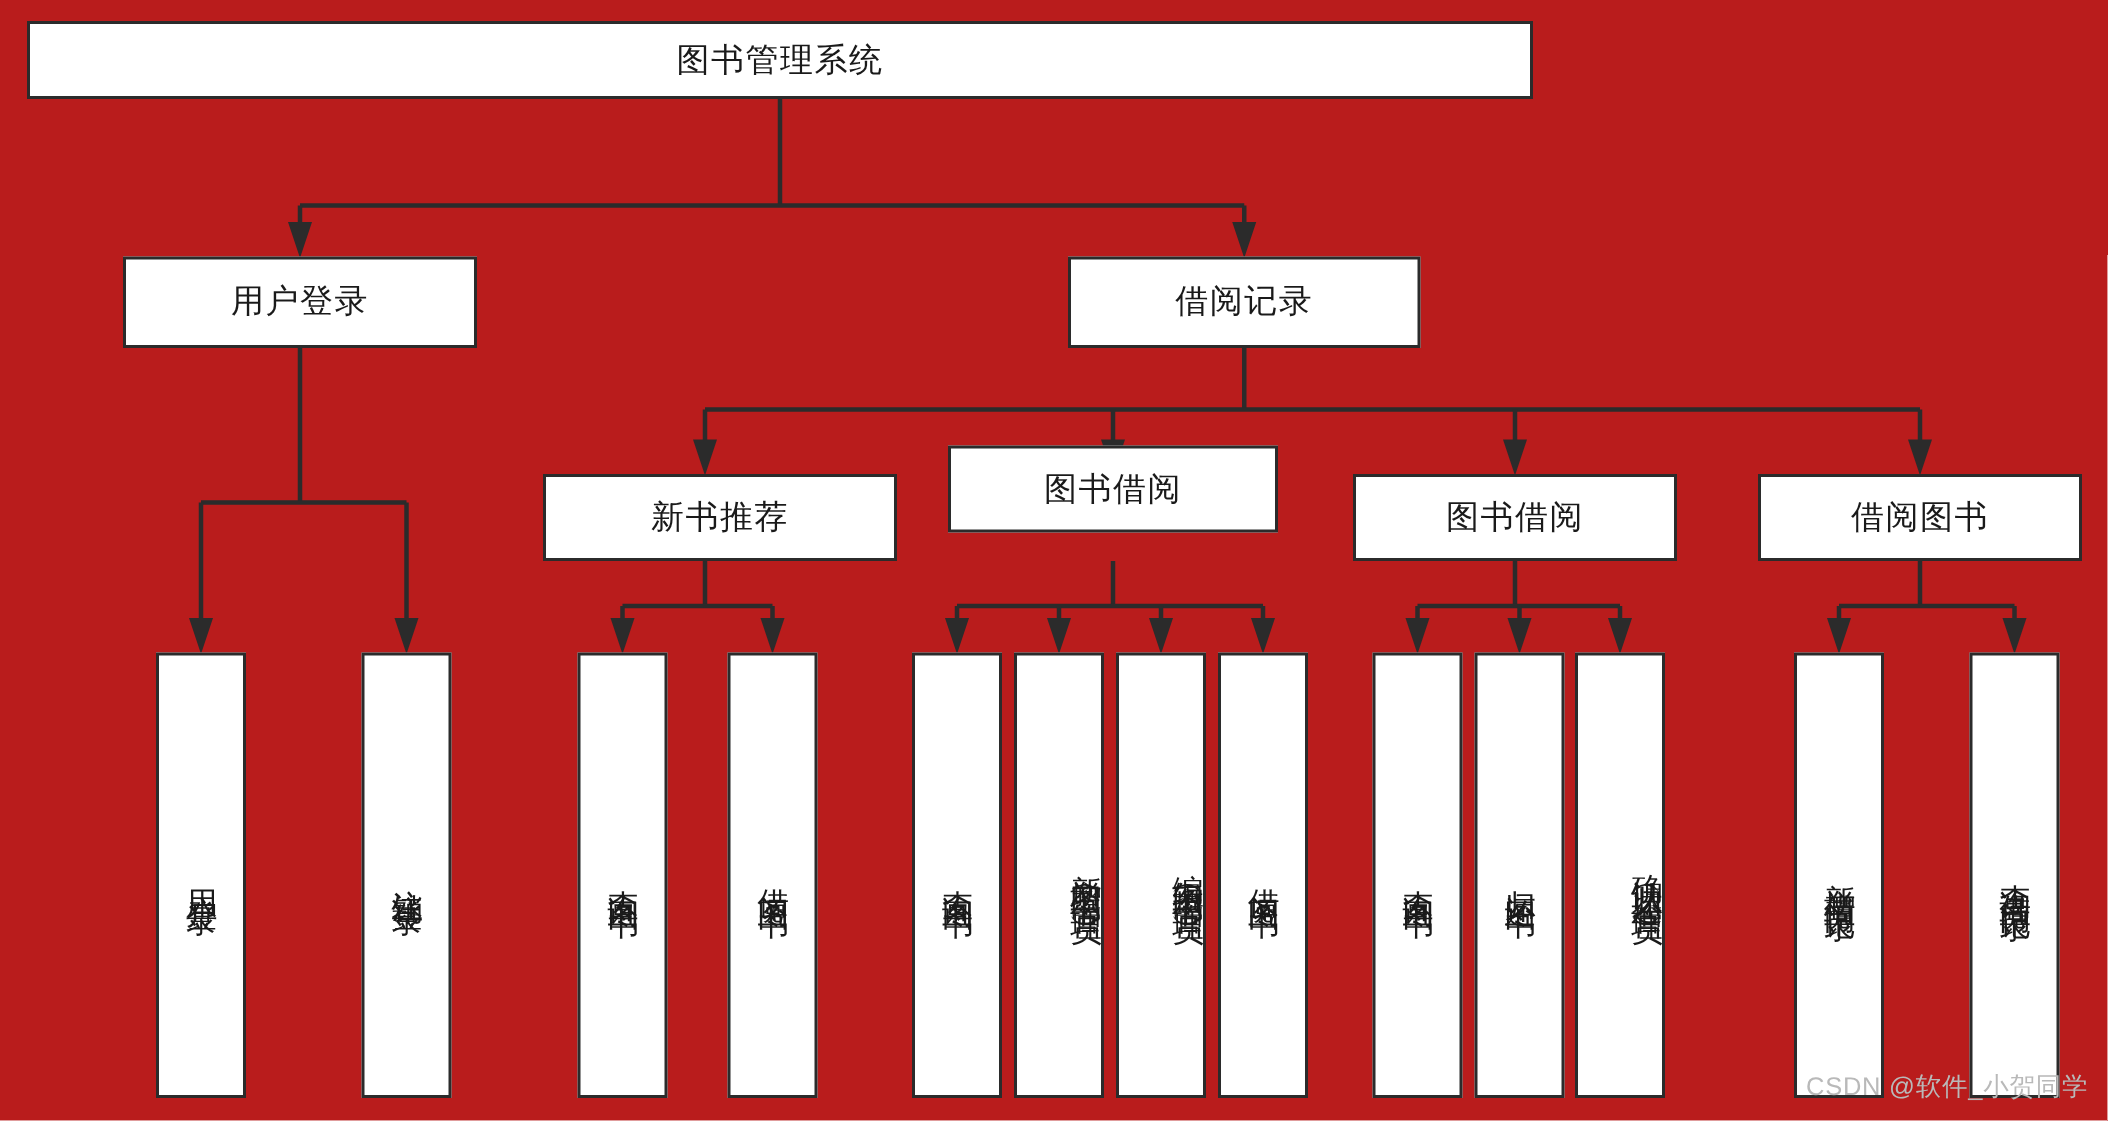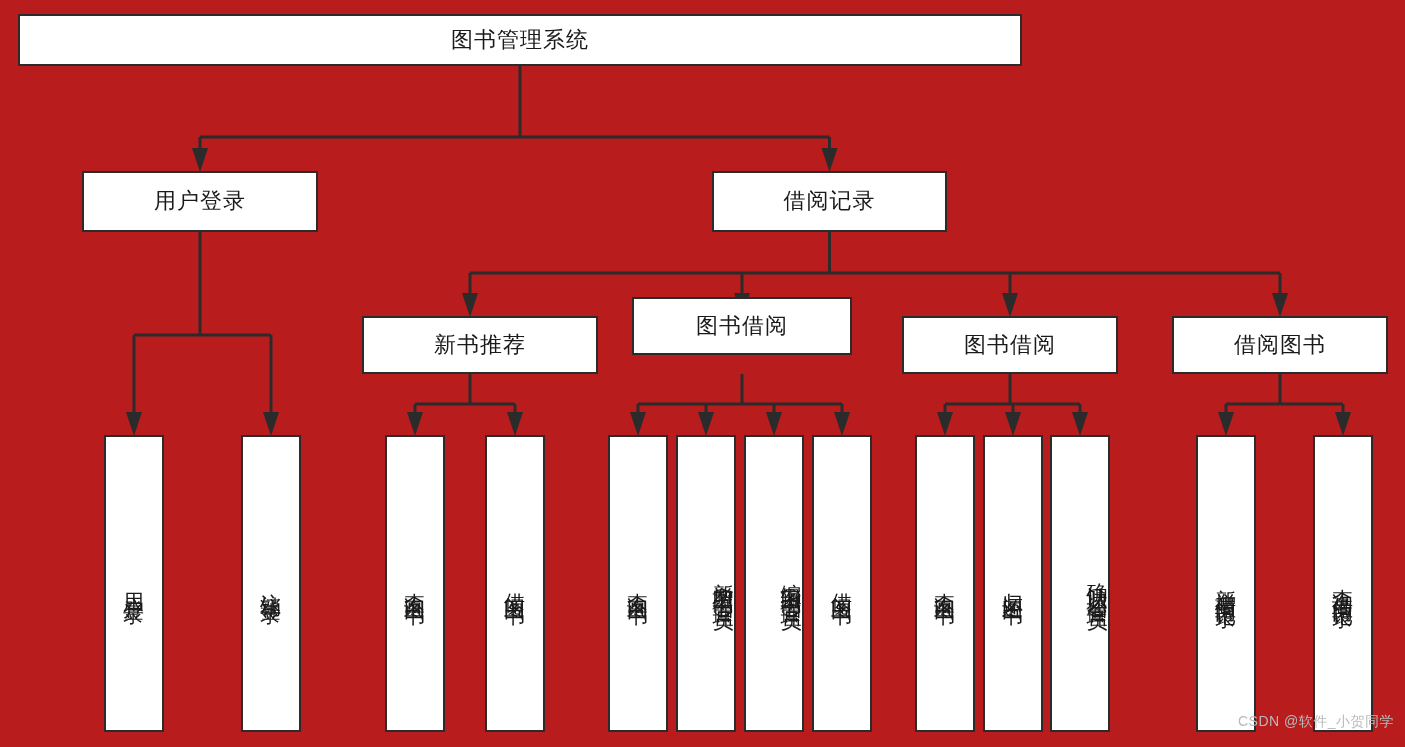--- a/index.html
+++ b/index.html
@@ -53,23 +53,23 @@
     padding-top: 6px;
     padding-bottom: 6px;
     align-items: flex-start;
     justify-content: center;
   }
   .node.v.mid {
     align-items: center;
   }
   .watermark {
     position: absolute;
-    left: 1238px;
+    left: 1204px;
     top: 713px;
-    font-size: 14px;
+    font-size: 17px;
     color: #b9b9b9;
     white-space: nowrap;
     z-index: 3;
     letter-spacing: 0.5px;
   }
 </style>
 </head>
 <body>
 
 <div id="canvas">

